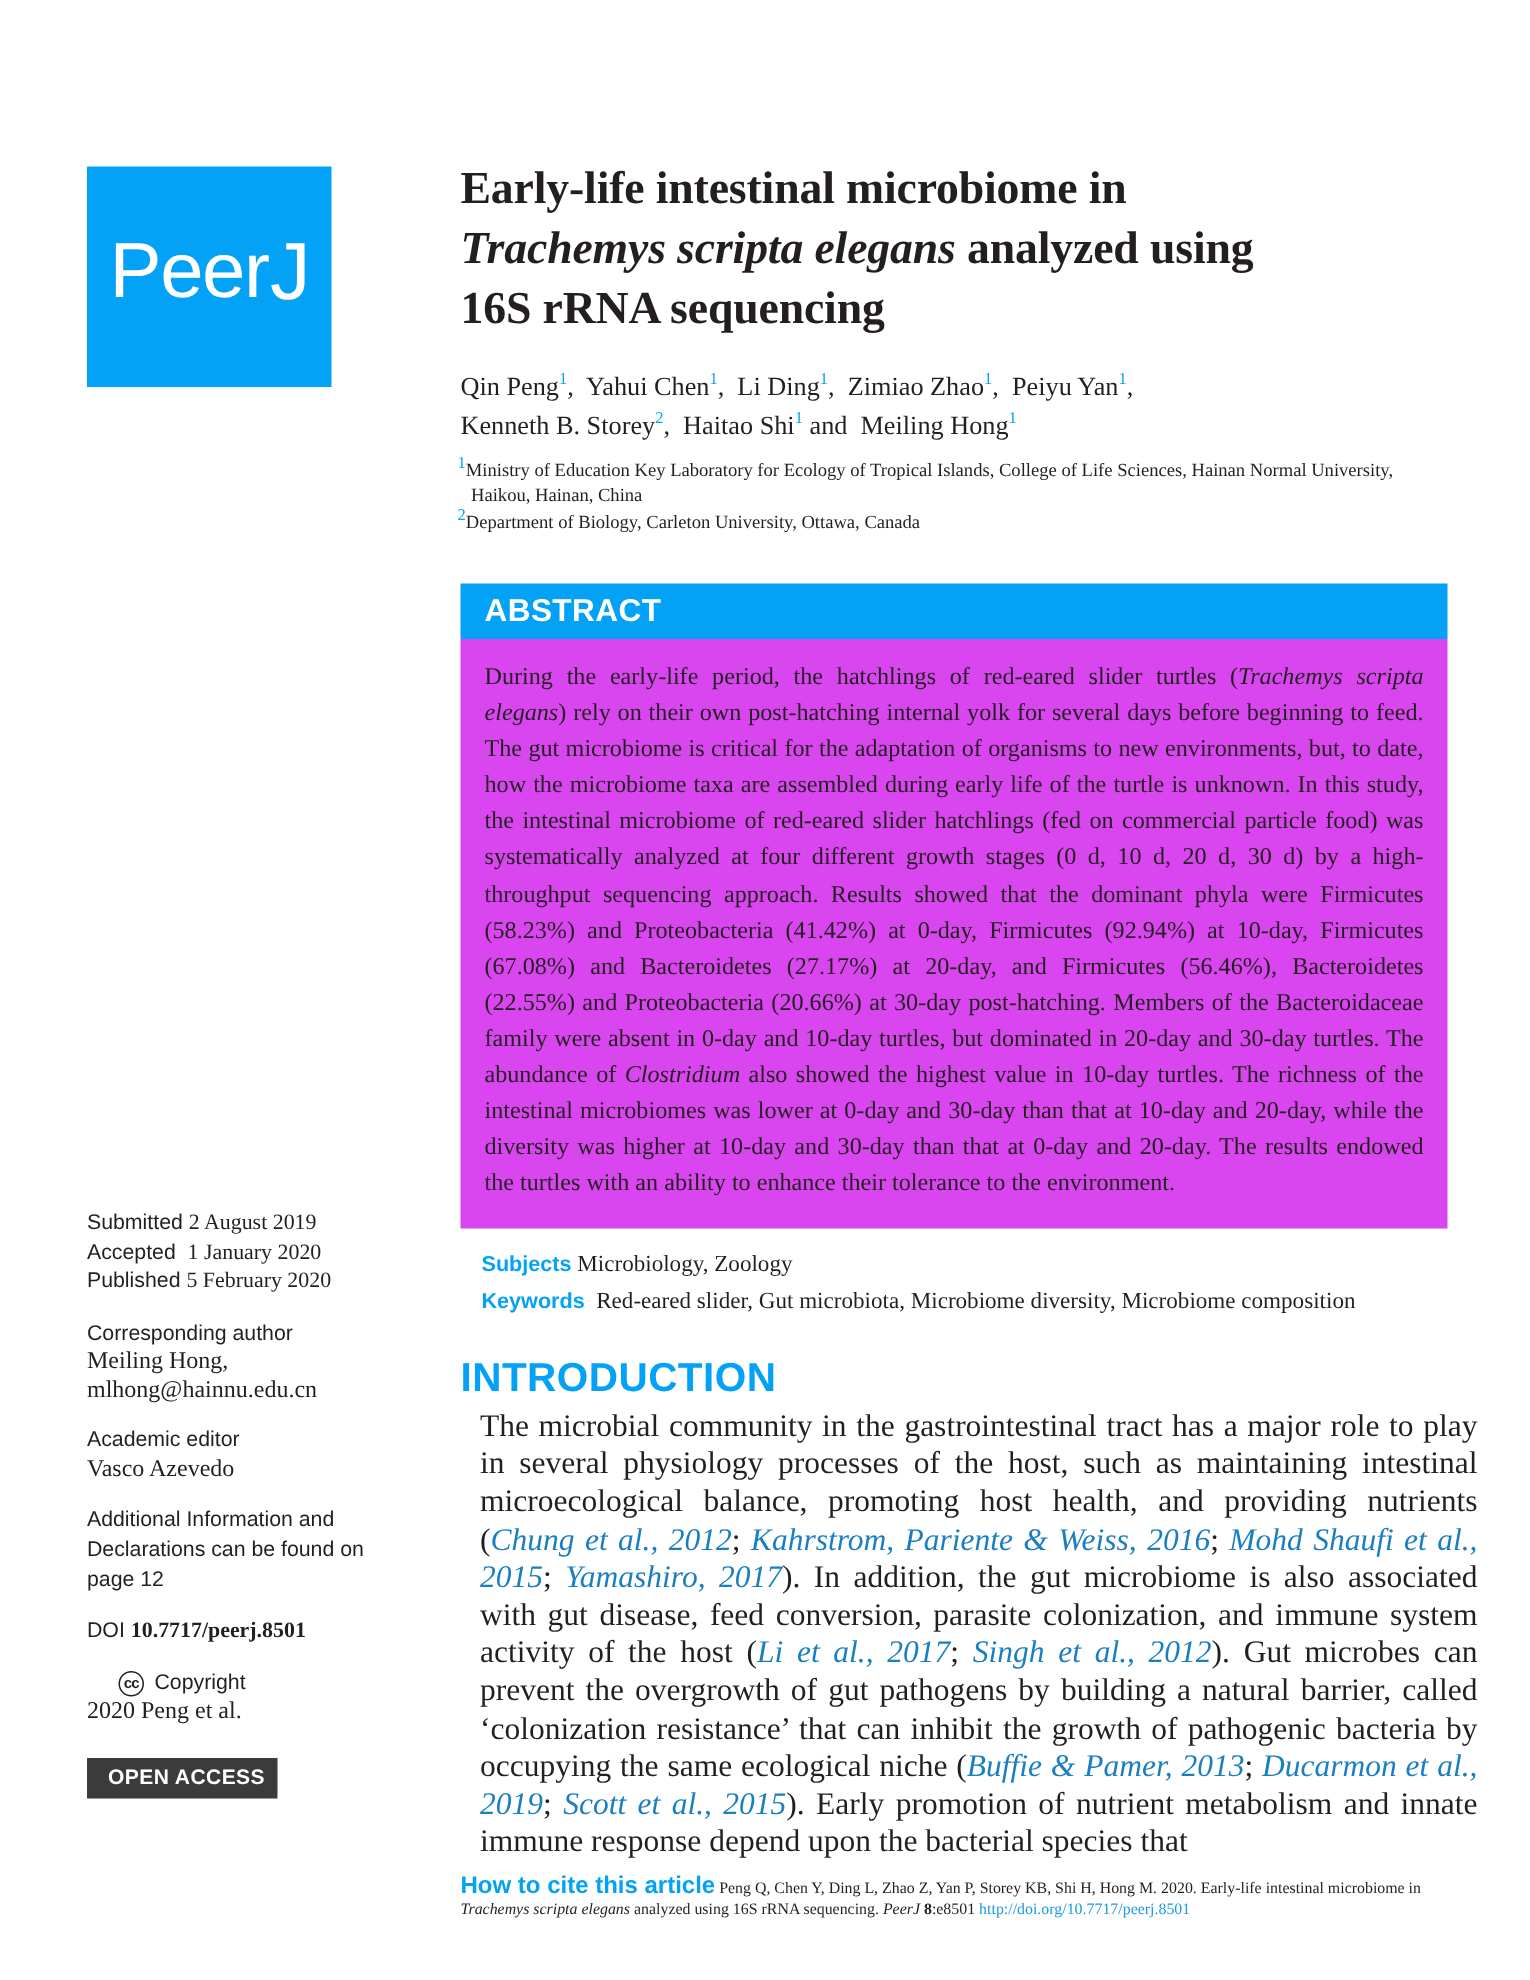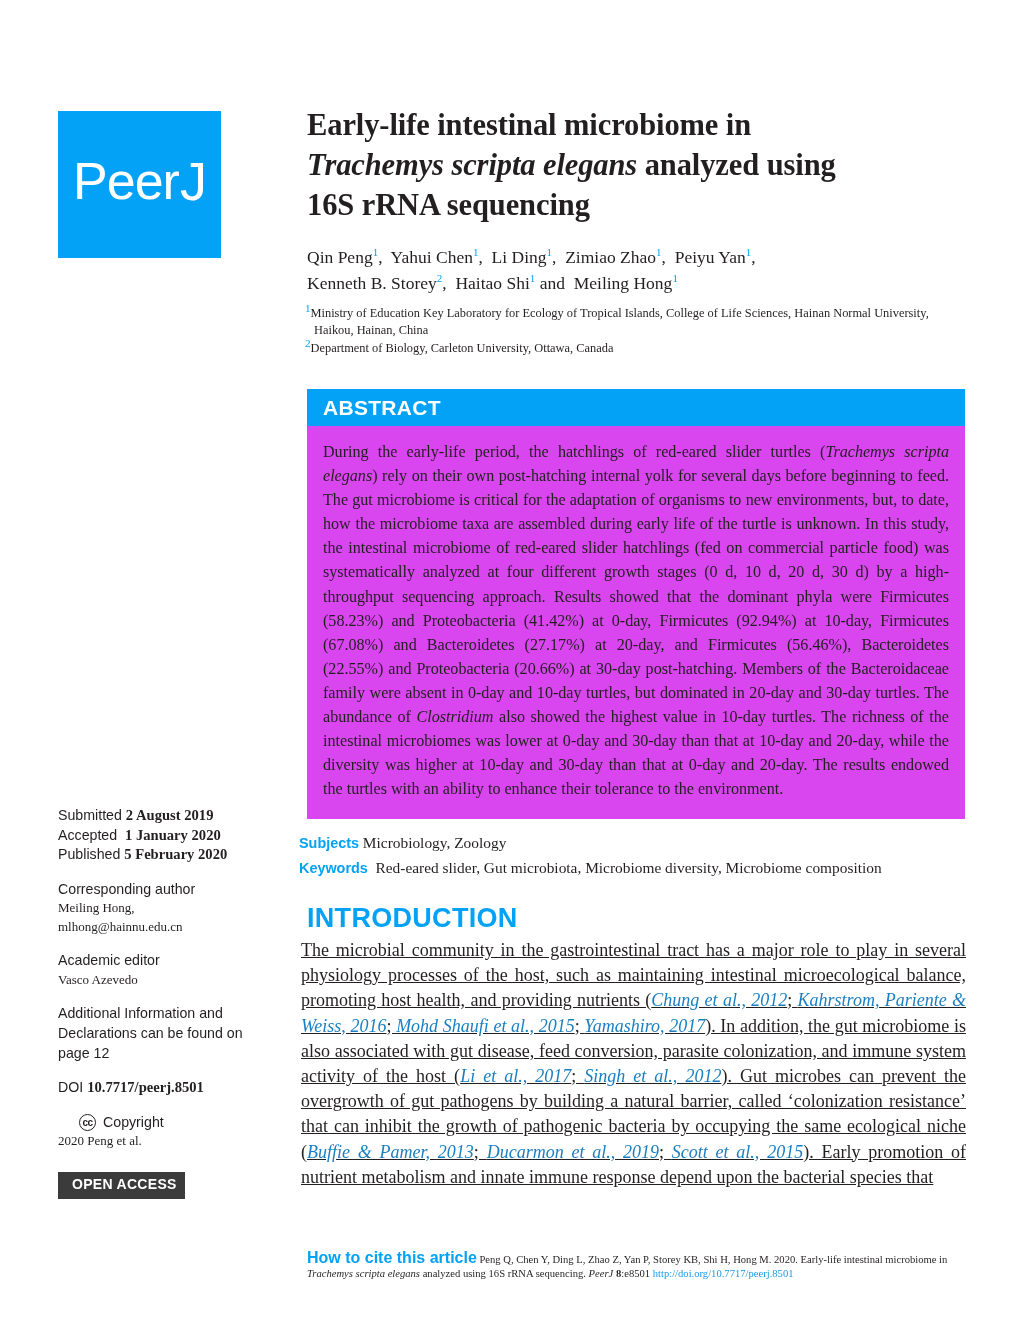--- a/index.html
+++ b/index.html
@@ -140,34 +140,33 @@
     font-size: 14.2px;
     line-height: 19.6px;
     color: #231f20;
   }
   .sb-block { margin-bottom: 15px; }
   .sb-line { display: block; white-space: nowrap; }
   .sb-label { font-family: "Liberation Sans", sans-serif; }
   .sb-val {
     font-family: "Liberation Serif", serif;
     font-size: 14.6px;
-    font-weight: bold;
   }
   .sb-val-bold {
     font-family: "Liberation Serif", serif;
     font-size: 14.6px;
     font-weight: bold;
   }
   .sb-head {
     font-family: "Liberation Sans", sans-serif;
     font-size: 14.2px;
   }
   .sb-sub {
     font-family: "Liberation Serif", serif;
-    font-size: 13px;
+    font-size: 16px;
     line-height: 18.5px;
   }
   .cc-row {
     display: flex;
     align-items: center;
     gap: 7px;
   }
   .cc-icon {
     width: 17px;
     height: 17px;
@@ -191,21 +190,21 @@
     font-weight: bold;
     font-size: 14px;
     letter-spacing: 0.3px;
     padding: 3px 8px 4px 14px;
     margin-top: 6px;
   }
 
   
   .subjkw {
     position: absolute;
-    left: 299px;
+    left: 321px;
     top: 831px;
     width: 665px;
     font-size: 15.4px;
     line-height: 23.5px;
   }
   .kw-label {
     font-family: "Liberation Sans", sans-serif;
     font-weight: bold;
     font-size: 14.4px;
     color: #04a2f7;
@@ -217,28 +216,27 @@
     left: 307px;
     top: 903px;
     font-family: "Liberation Sans", sans-serif;
     font-weight: bold;
     font-size: 27px;
     color: #04a2f7;
     letter-spacing: 0.3px;
   }
   .intro-body {
     position: absolute;
-    left: 301px;
+    left: 320px;
     top: 938px;
     width: 665px;
-    font-size: 18px;
+    font-size: 21px;
     line-height: 25.2px;
     text-align: justify;
     color: #231f20;
-    text-decoration: underline;
   }
   .cite {
     color: #1a7fc1;
     font-style: italic;
   }
 
   
   .footer {
     position: absolute;
     left: 307px;

